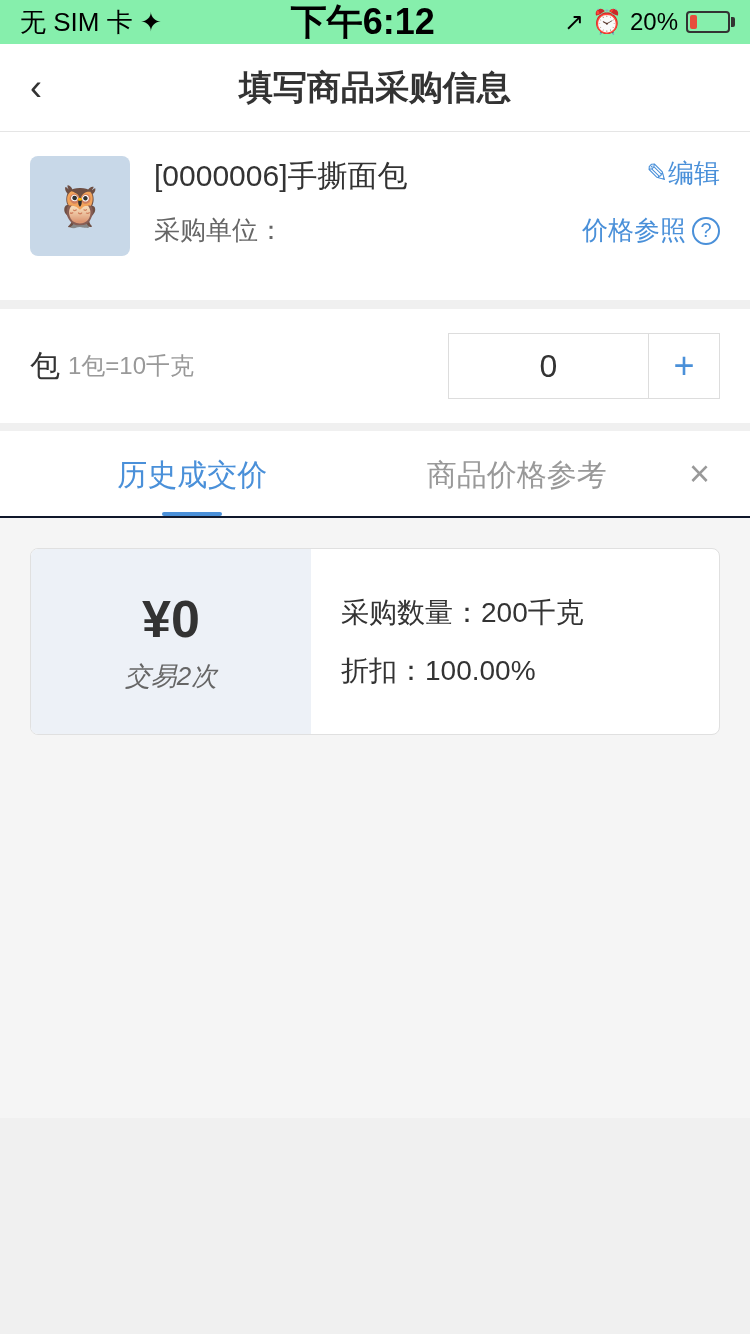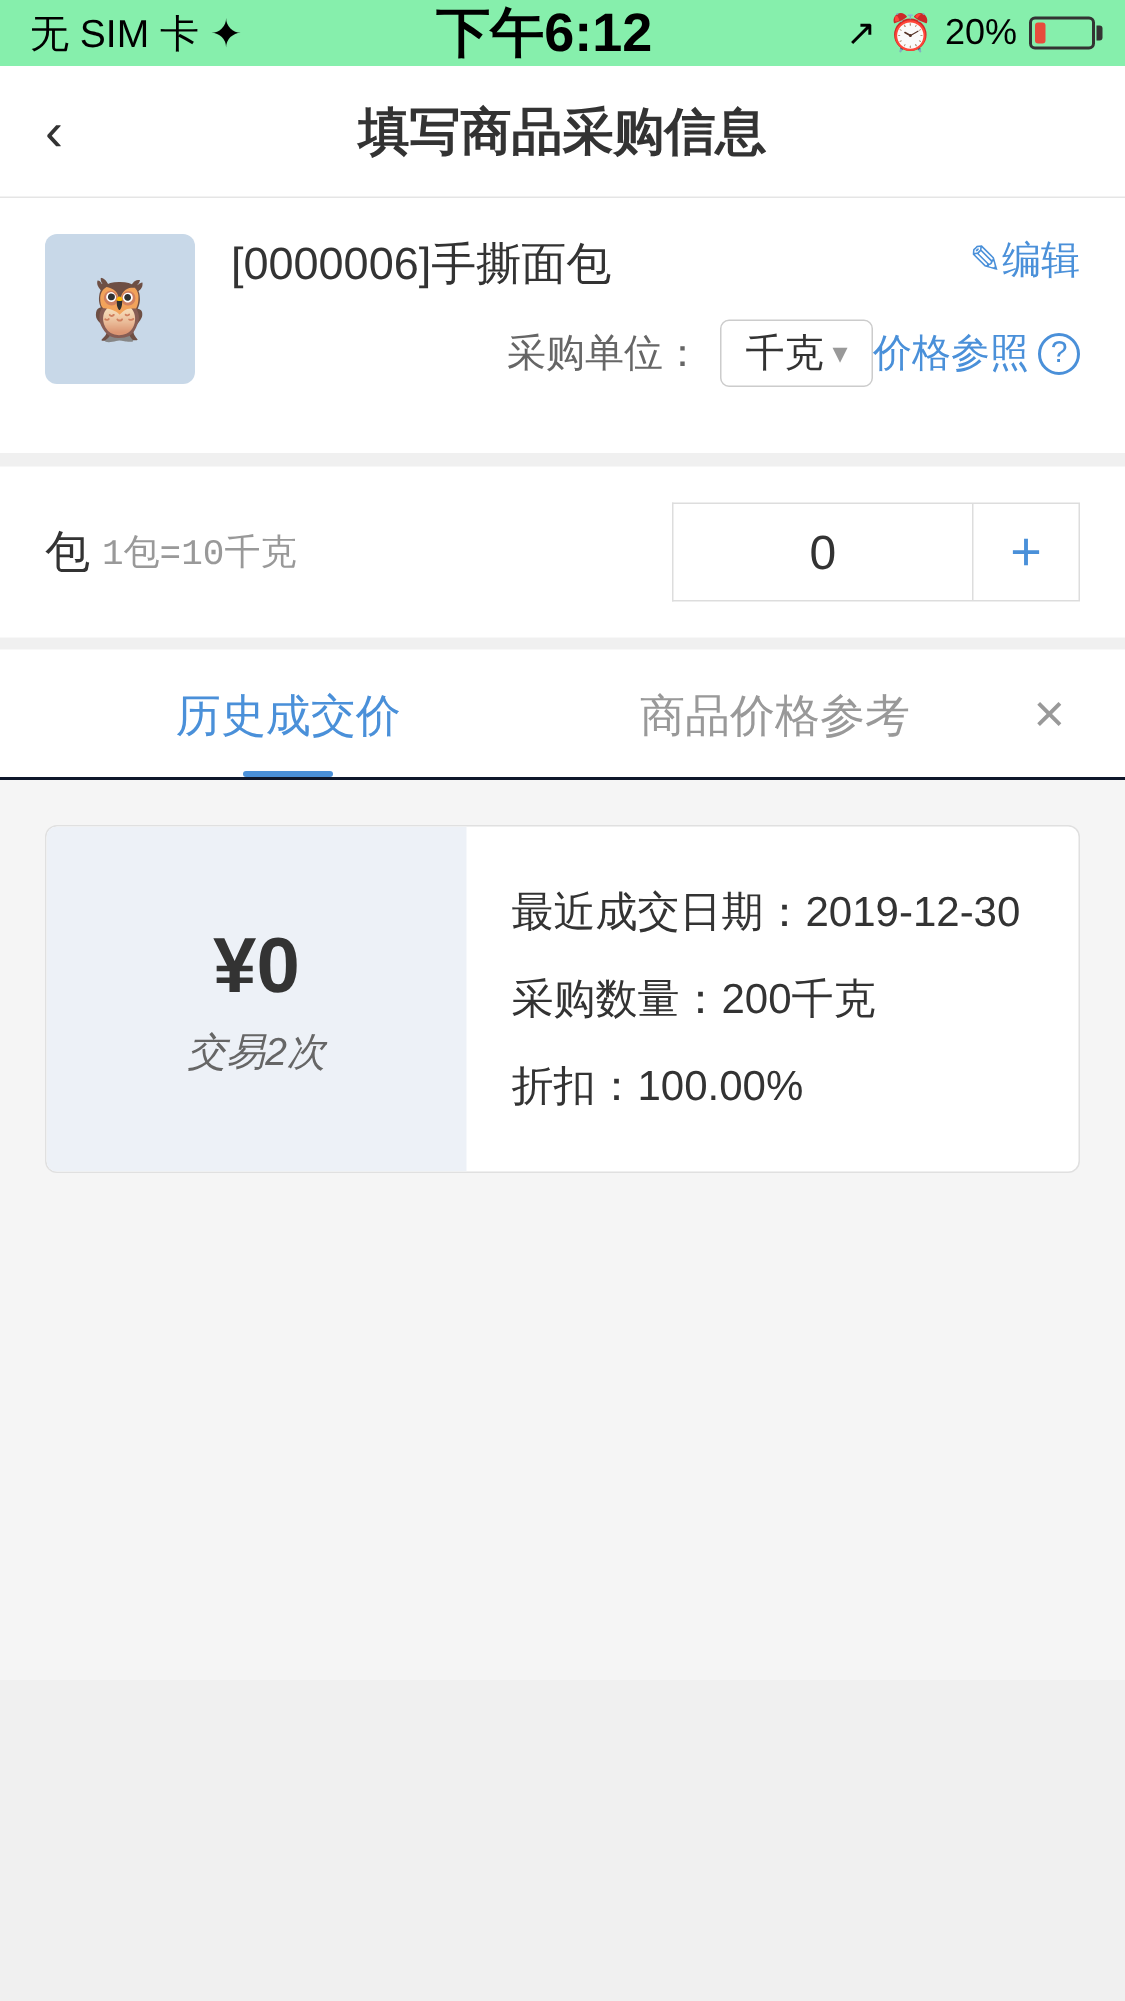--- a/index.html
+++ b/index.html
@@ -100,21 +100,21 @@
     .product-edit {
       float: right;
       font-size: 26px;
       color: #4a90d9;
       cursor: pointer;
       margin-left: 48px;
     }
     .product-unit-row {
       display: flex;
       align-items: center;
-      justify-content: flex-end;
+      justify-content: space-between;
     }
     .product-unit-left {
       display: flex;
       align-items: center;
       gap: 12px;
       font-size: 26px;
       color: #666;
     }
     .unit-selector {
       border: 1px solid #ccc;
@@ -152,21 +152,20 @@
     }
     .qty-label {
       font-size: 30px;
       color: #333;
       font-weight: 500;
     }
     .qty-sub {
       font-size: 24px;
       color: #999;
       margin-left: 8px;
-      font-family: Liberation Mono, monospace;
     }
     .qty-input-area {
       margin-left: auto;
       display: flex;
       align-items: center;
     }
     .qty-input {
       width: 200px;
       height: 66px;
       border: 1px solid #ddd;
@@ -314,24 +313,20 @@
         <span class="product-name">
           <span>[0000006]</span><span>手撕面包</span>
         </span>
         <span class="product-edit">
           <span>✎</span><span>编辑</span>
         </span>
       </div>
       <div class="product-unit-row">
         <div class="product-unit-left">
           <span>采购单位：</span>
-          <div class="unit-selector">
-            <span>千克</span>
-            <span class="arrow">▾</span>
-          </div>
         </div>
         <div class="price-ref">
           <span>价格参照</span>
           <div class="price-ref-icon">
             <span>?</span>
           </div>
         </div>
       </div>
     </div>
   </div>
@@ -361,23 +356,20 @@
 <div class="history-content">
   <div class="history-card">
     <div class="history-card-left">
       <div class="history-price">
         <span>¥</span><span>0</span>
       </div>
       <div class="history-trade-count">交易2次</div>
     </div>
     <div class="history-card-right">
       <div class="history-detail-item">
-        <span class="history-detail-label">最近成交日期：</span><span class="history-detail-value">2019-12-30</span>
-      </div>
-      <div class="history-detail-item">
         <span class="history-detail-label">采购数量：</span><span class="history-detail-value">200千克</span>
       </div>
       <div class="history-detail-item">
         <span class="history-detail-label">折扣：</span><span class="history-detail-value">100.00%</span>
       </div>
     </div>
   </div>
 </div>
 
 </body></html>

